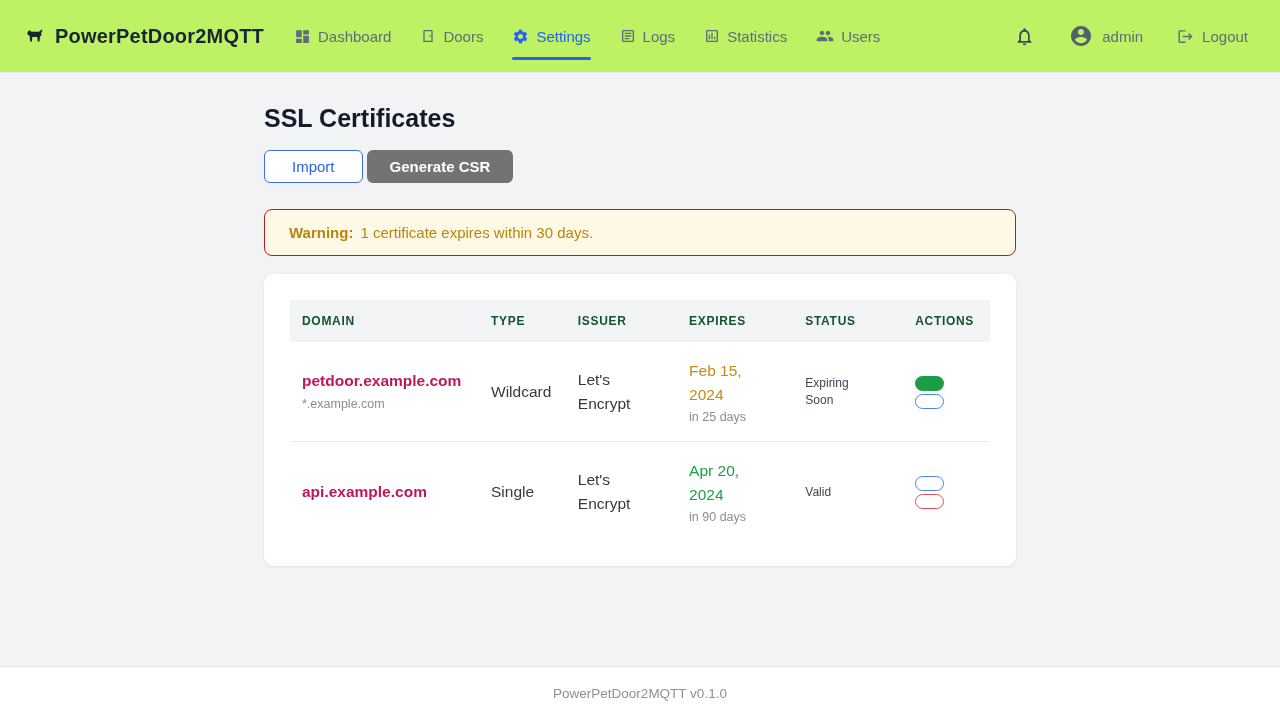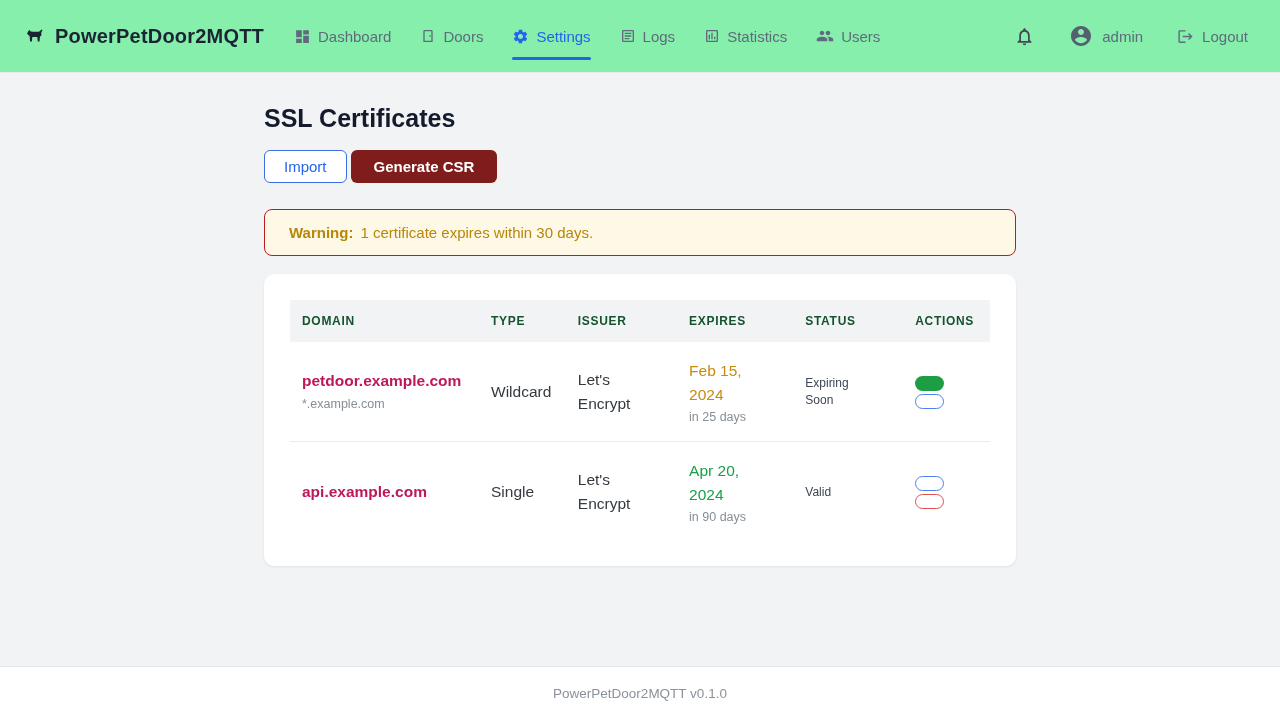--- a/index.html
+++ b/index.html
@@ -6,21 +6,21 @@
   html, body { width: 1280px; }
   body {
     font-family: "Liberation Sans", sans-serif;
     background: #f1f3f5;
     color: #212529;
   }
 
   
   .topbar {
     height: 73px;
-    background: #86efac;
+    background: #bef264;
     border-bottom: 1px solid #e9ecef;
     display: flex;
     align-items: center;
     padding: 0 32px 0 24px;
   }
   .brand {
     display: flex;
     align-items: center;
     gap: 9px;
     cursor: pointer;
@@ -73,24 +73,24 @@
     height: 33px;
     border-radius: 6px;
     font-size: 15px;
     font-family: "Liberation Sans", sans-serif;
     cursor: pointer;
   }
   .btn-outline {
     background: #ffffff;
     border: 1.5px solid #3b6fe0;
     color: #2563eb;
-    padding: 0 19px;
+    padding: 0 27px;
   }
   .btn-primary {
-    background: #7f1d1d;
+    background: #737373;
     border: none;
     color: #ffffff;
     font-weight: bold;
     padding: 0 23px;
   }
 
   .warning-banner {
     margin-top: 26px;
     background: #fdf9e6;
     border: 1px solid #b91c1c;

